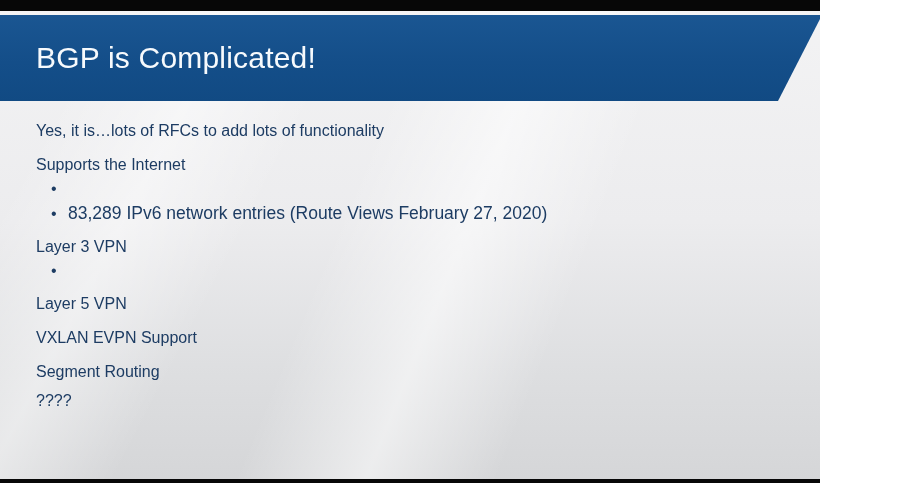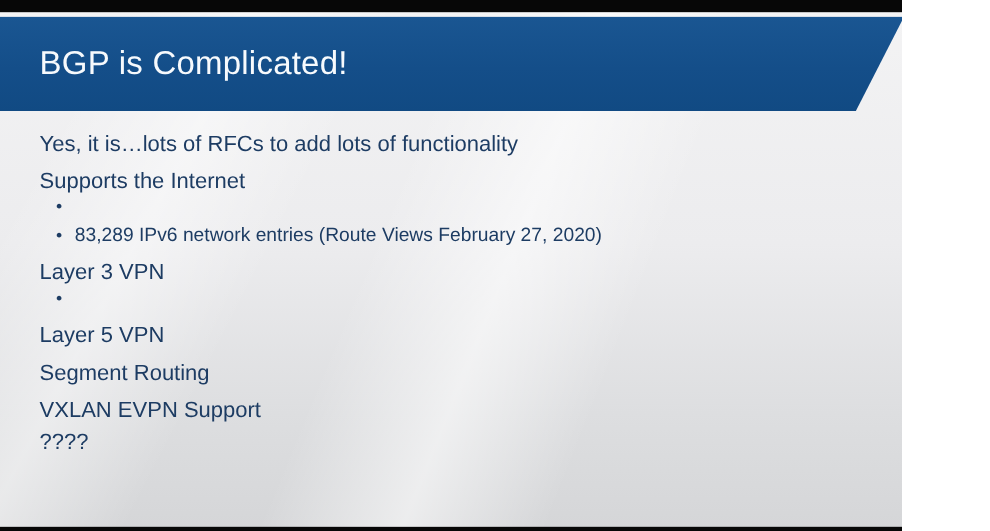--- a/index.html
+++ b/index.html
@@ -34,21 +34,21 @@
     padding-left:36px;
     font-size:30px;
     letter-spacing:0.2px;
     color:#f7fafd;
   }
   .content{
     position:absolute;left:36px;top:119px;right:18px;
     color:#1d3c63;
   }
   .line{line-height:24px;}
-  .heading{font-size:20px;}
+  .heading{font-size:16px;}
   .bullet{
     font-size:17.5px;
     display:flex;align-items:baseline;
     padding-left:15px;
   }
   .bullet .dot{
     width:17px;flex:0 0 17px;
     font-size:16px;
   }
   .mt5{margin-top:5px;}
@@ -74,19 +74,19 @@
     </div>
     <div class="line bullet">
       <span class="dot">•</span>
       <span>83,289 IPv6 network entries (Route Views February 27, 2020)</span>
     </div>
     <div class="line heading mt9">Layer 3 VPN</div>
     <div class="line bullet">
       <span class="dot">•</span>
     </div>
     <div class="line heading mt9">Layer 5 VPN</div>
+    <div class="line heading mt10">VXLAN EVPN Support</div>
     <div class="line heading mt10">Segment Routing</div>
-    <div class="line heading mt10">VXLAN EVPN Support</div>
     <div class="line heading mt5">????</div>
   </div>
 
   <div class="letterbox-bottom"></div>
 </div>
 
 </body></html>

